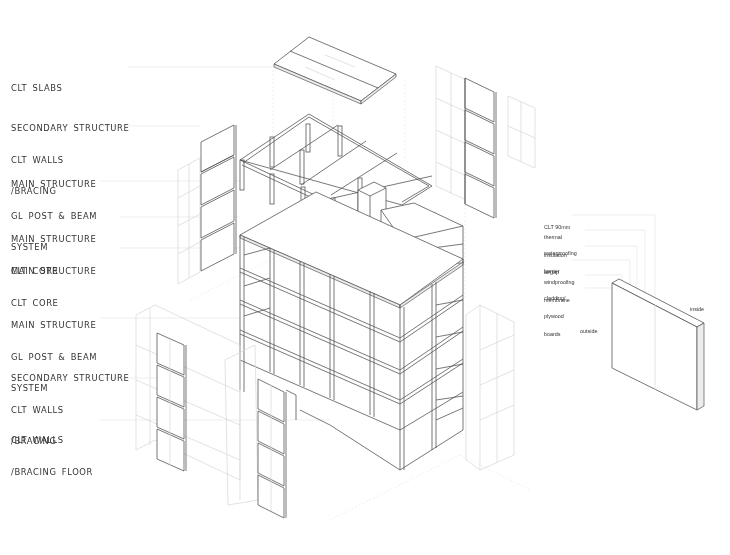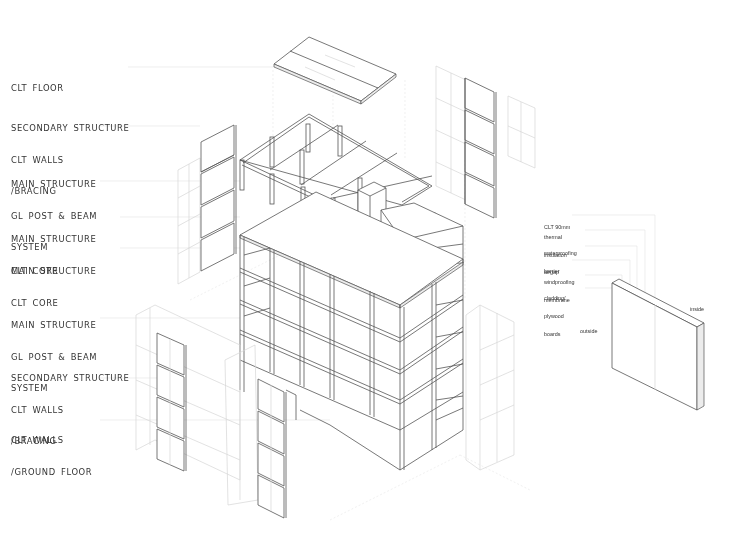--- a/index.html
+++ b/index.html
@@ -269,21 +269,21 @@
       </g>
       <polygon class="lnf" points="612,283 619,279 704,323 697,327"></polygon>
       <polygon class="lnf" points="612,283 697,327 697,410 612,368"></polygon>
       <polygon class="edge" points="697,327 704,323 704,406 697,410"></polygon>
       <line class="gh" x1="655" y1="305" x2="655" y2="390"></line>
     </g>
   </svg>
 
   
   <div class="label" style="left:11px;top:62px;">
-    <span class="ln">CLT FLOOR</span>
+    <span class="ln">CLT SLABS</span>
   </div>
   <div class="label" style="left:11px;top:102px;">
     <span class="ln">SECONDARY STRUCTURE</span>
     <span class="ln">CLT WALLS</span>
     <span class="ln">/BRACING</span>
   </div>
   <div class="label" style="left:11px;top:158px;">
     <span class="ln">MAIN STRUCTURE</span>
     <span class="ln">GL POST &amp; BEAM</span>
     <span class="ln">SYSTEM</span>
@@ -301,21 +301,21 @@
     <span class="ln">GL POST &amp; BEAM</span>
     <span class="ln">SYSTEM</span>
   </div>
   <div class="label" style="left:11px;top:352px;">
     <span class="ln">SECONDARY STRUCTURE</span>
     <span class="ln">CLT WALLS</span>
     <span class="ln">/BRACING</span>
   </div>
   <div class="label" style="left:11px;top:414px;">
     <span class="ln">CLT WALLS</span>
-    <span class="ln">/GROUND FLOOR</span>
+    <span class="ln">/BRACING FLOOR</span>
   </div>
 
   
   <div class="small-label" style="left:544px;top:212px;">
     <span class="ln">CLT 90mm</span>
   </div>
   <div class="small-label" style="left:544px;top:222px;">
     <span class="ln">thermal</span>
     <span class="ln">insulation</span>
   </div>

